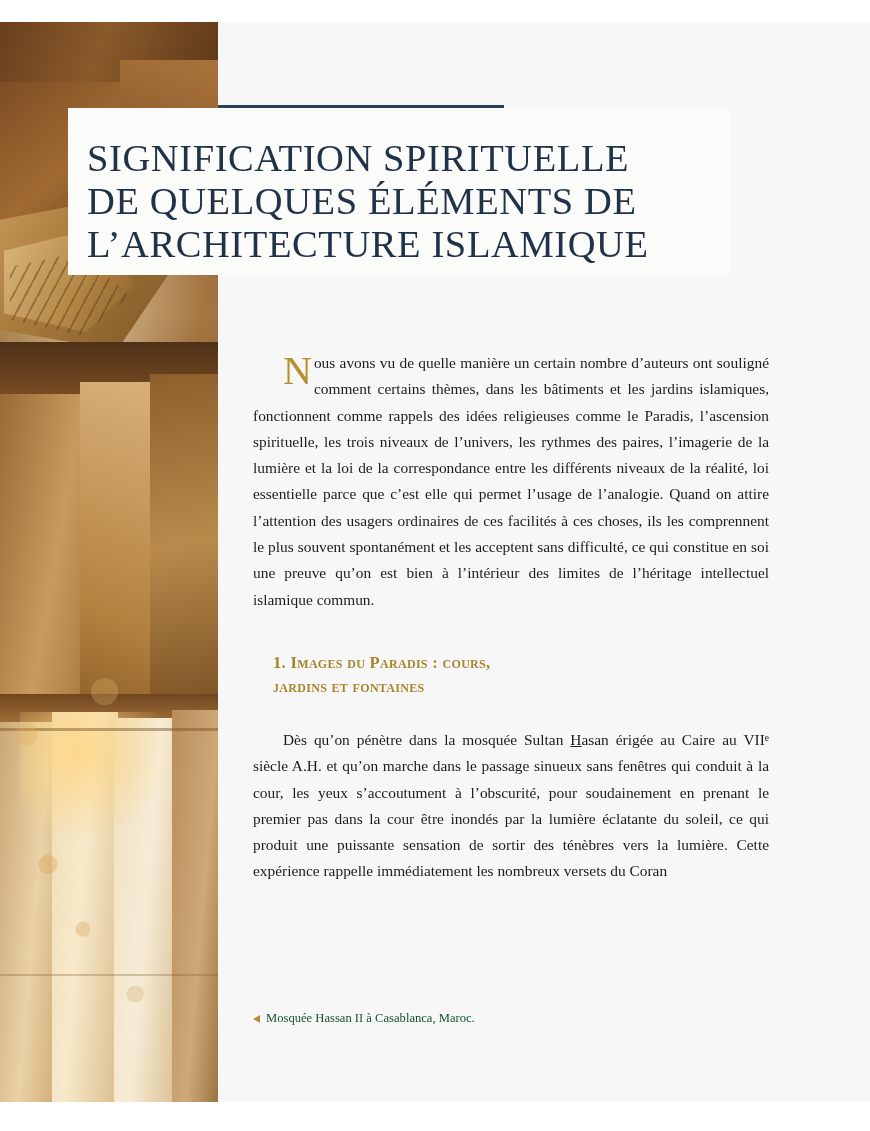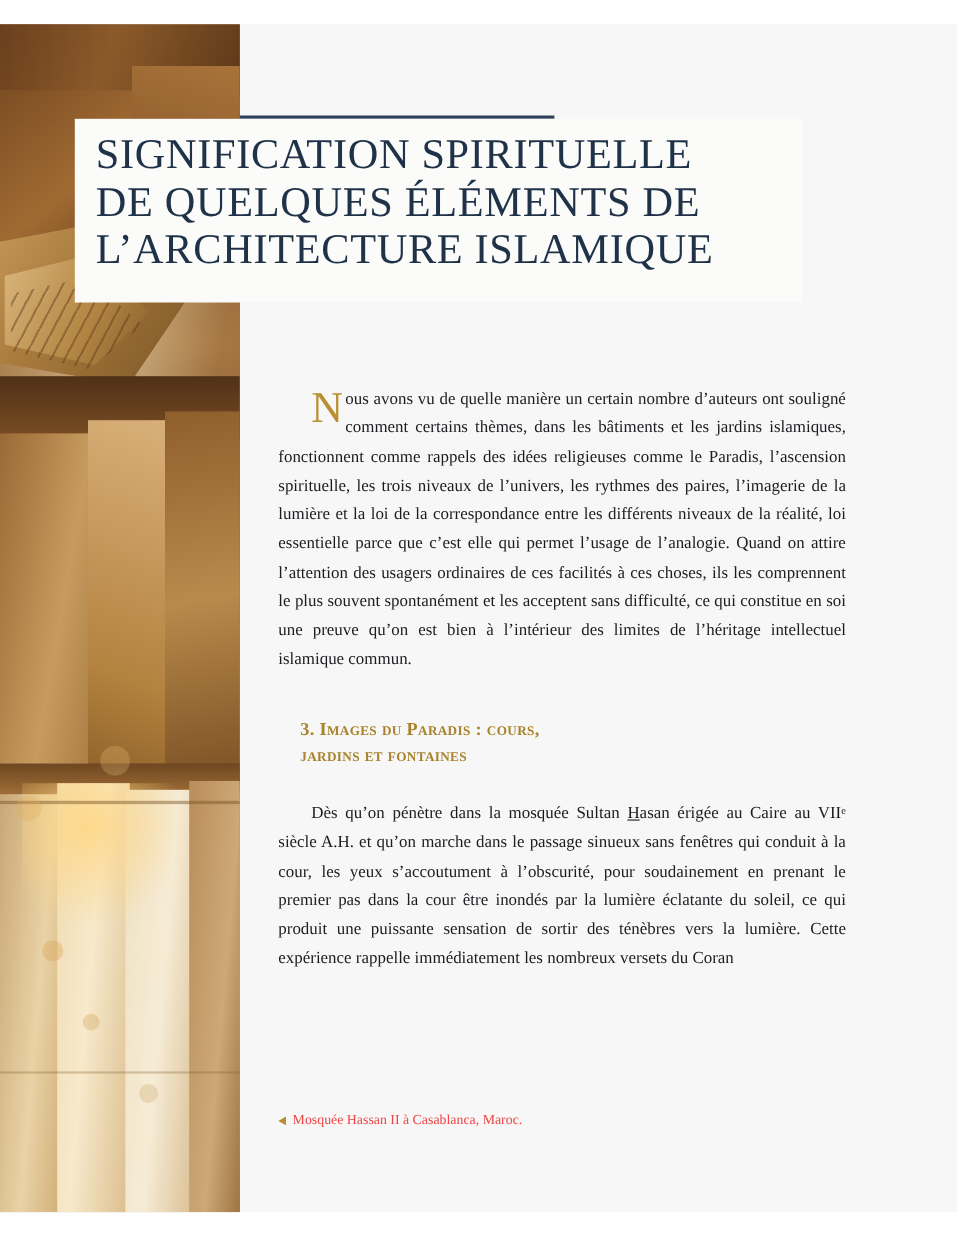--- a/index.html
+++ b/index.html
@@ -117,21 +117,21 @@
     background: #2c4058;
   }
   .title-box {
     position: absolute;
     left: 68px;
     top: 86px;
     width: 662px;
     height: 167px;
     background: #fbfbfa;
     box-sizing: border-box;
-    padding: 12px 0 0 19px;
+    padding: 29px 0 0 19px;
   }
   .title-box h1 {
     margin: 0;
     color: #1f3248;
     font-family: "Liberation Serif", "DejaVu Serif", serif;
     font-weight: 400;
     font-size: 38.5px;
     line-height: 43px;
     letter-spacing: 0.6px;
     white-space: pre-line;
@@ -175,21 +175,21 @@
   }
 
   
   .caption {
     position: absolute;
     left: 253px;
     top: 988px;
     display: flex;
     align-items: center;
     gap: 6px;
-    color: #ef4444;
+    color: #14532d;
     font-size: 12.6px;
     line-height: 17px;
   }
   .caption-arrow {
     width: 0; height: 0;
     border-top: 4.5px solid transparent;
     border-bottom: 4.5px solid transparent;
     border-right: 7px solid #b8902f;
     display: inline-block;
   }
@@ -230,21 +230,21 @@
   <div class="title-box">
     <h1>SIGNIFICATION SPIRITUELLE
 DE QUELQUES ÉLÉMENTS DE
 L’ARCHITECTURE ISLAMIQUE</h1>
   </div>
 
   <div class="textcol">
 
     <p class="body-p"><span class="dropcap">N</span><span>ous avons vu de quelle manière un certain nombre d’auteurs ont souligné comment certains thèmes, dans les bâtiments et les jardins islamiques, fonctionnent comme rappels des idées religieuses comme le Paradis, l’ascension spirituelle, les trois niveaux de l’univers, les rythmes des paires, l’imagerie de la lumière et la loi de la correspondance entre les différents niveaux de la réalité, loi essentielle parce que c’est elle qui permet l’usage de l’analogie. Quand on attire l’attention des usagers ordinaires de ces facilités à ces choses, ils les comprennent le plus souvent spontanément et les acceptent sans difficulté, ce qui constitue en soi une preuve qu’on est bien à l’intérieur des limites de l’héritage intellectuel islamique commun.</span></p>
 
-    <h2 class="section-h">3. Images du Paradis : cours,
+    <h2 class="section-h">1. Images du Paradis : cours,
 jardins et fontaines</h2>
 
     <p class="body-p indent"><span>Dès qu’on pénètre dans la mosquée Sultan </span><span class="udot">H</span><span>asan érigée au Caire au VII</span><sup class="ord">e</sup><span> siècle A.H. et qu’on marche dans le passage sinueux sans fenêtres qui conduit à la cour, les yeux s’accoutument à l’obscurité, pour soudainement en prenant le premier pas dans la cour être inondés par la lumière éclatante du soleil, ce qui produit une puissante sensation de sortir des ténèbres vers la lumière. Cette expérience rappelle immédiatement les nombreux versets du Coran</span></p>
   </div>
 
   <div class="caption">
     <span class="caption-arrow"></span>
     <span>Mosquée Hassan II à Casablanca, Maroc.</span>
   </div>
 

